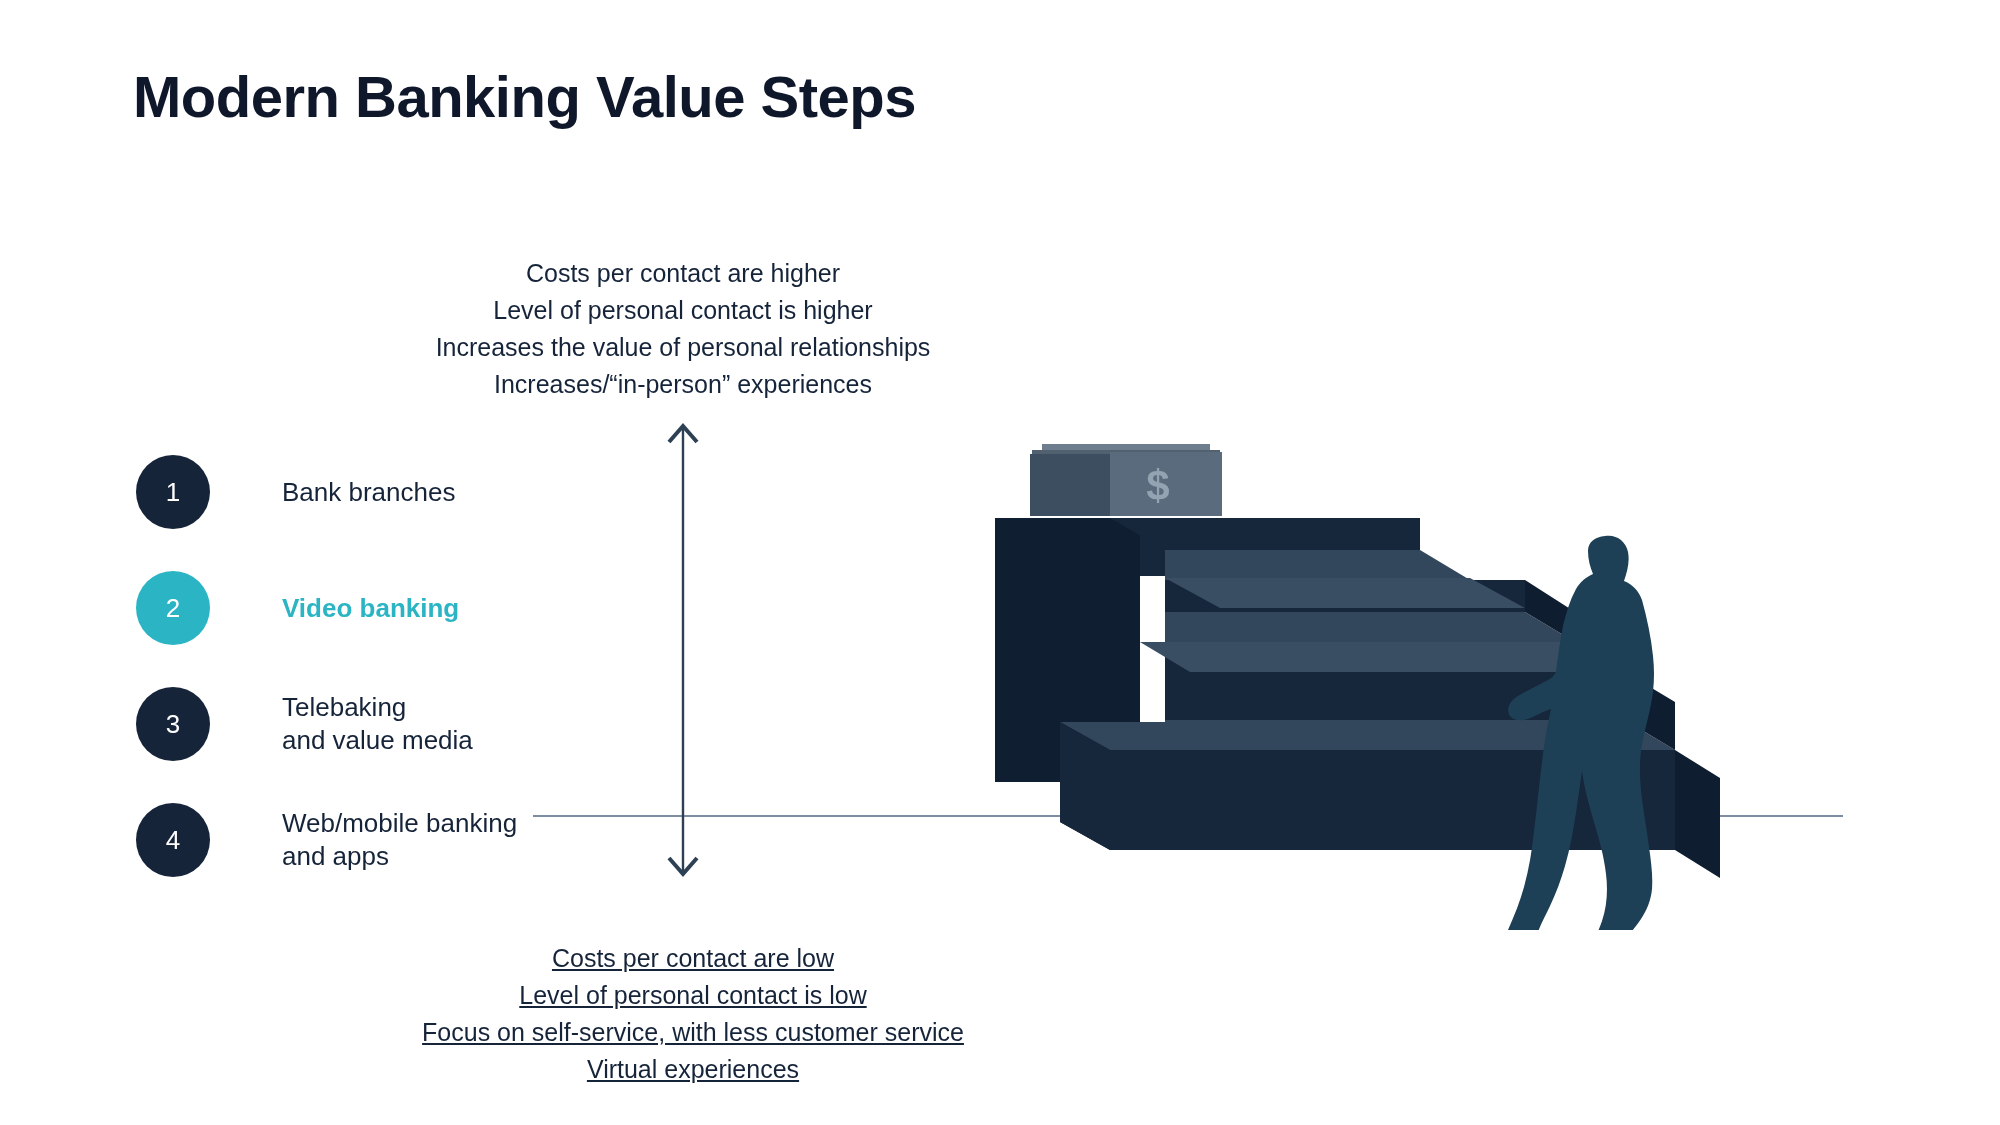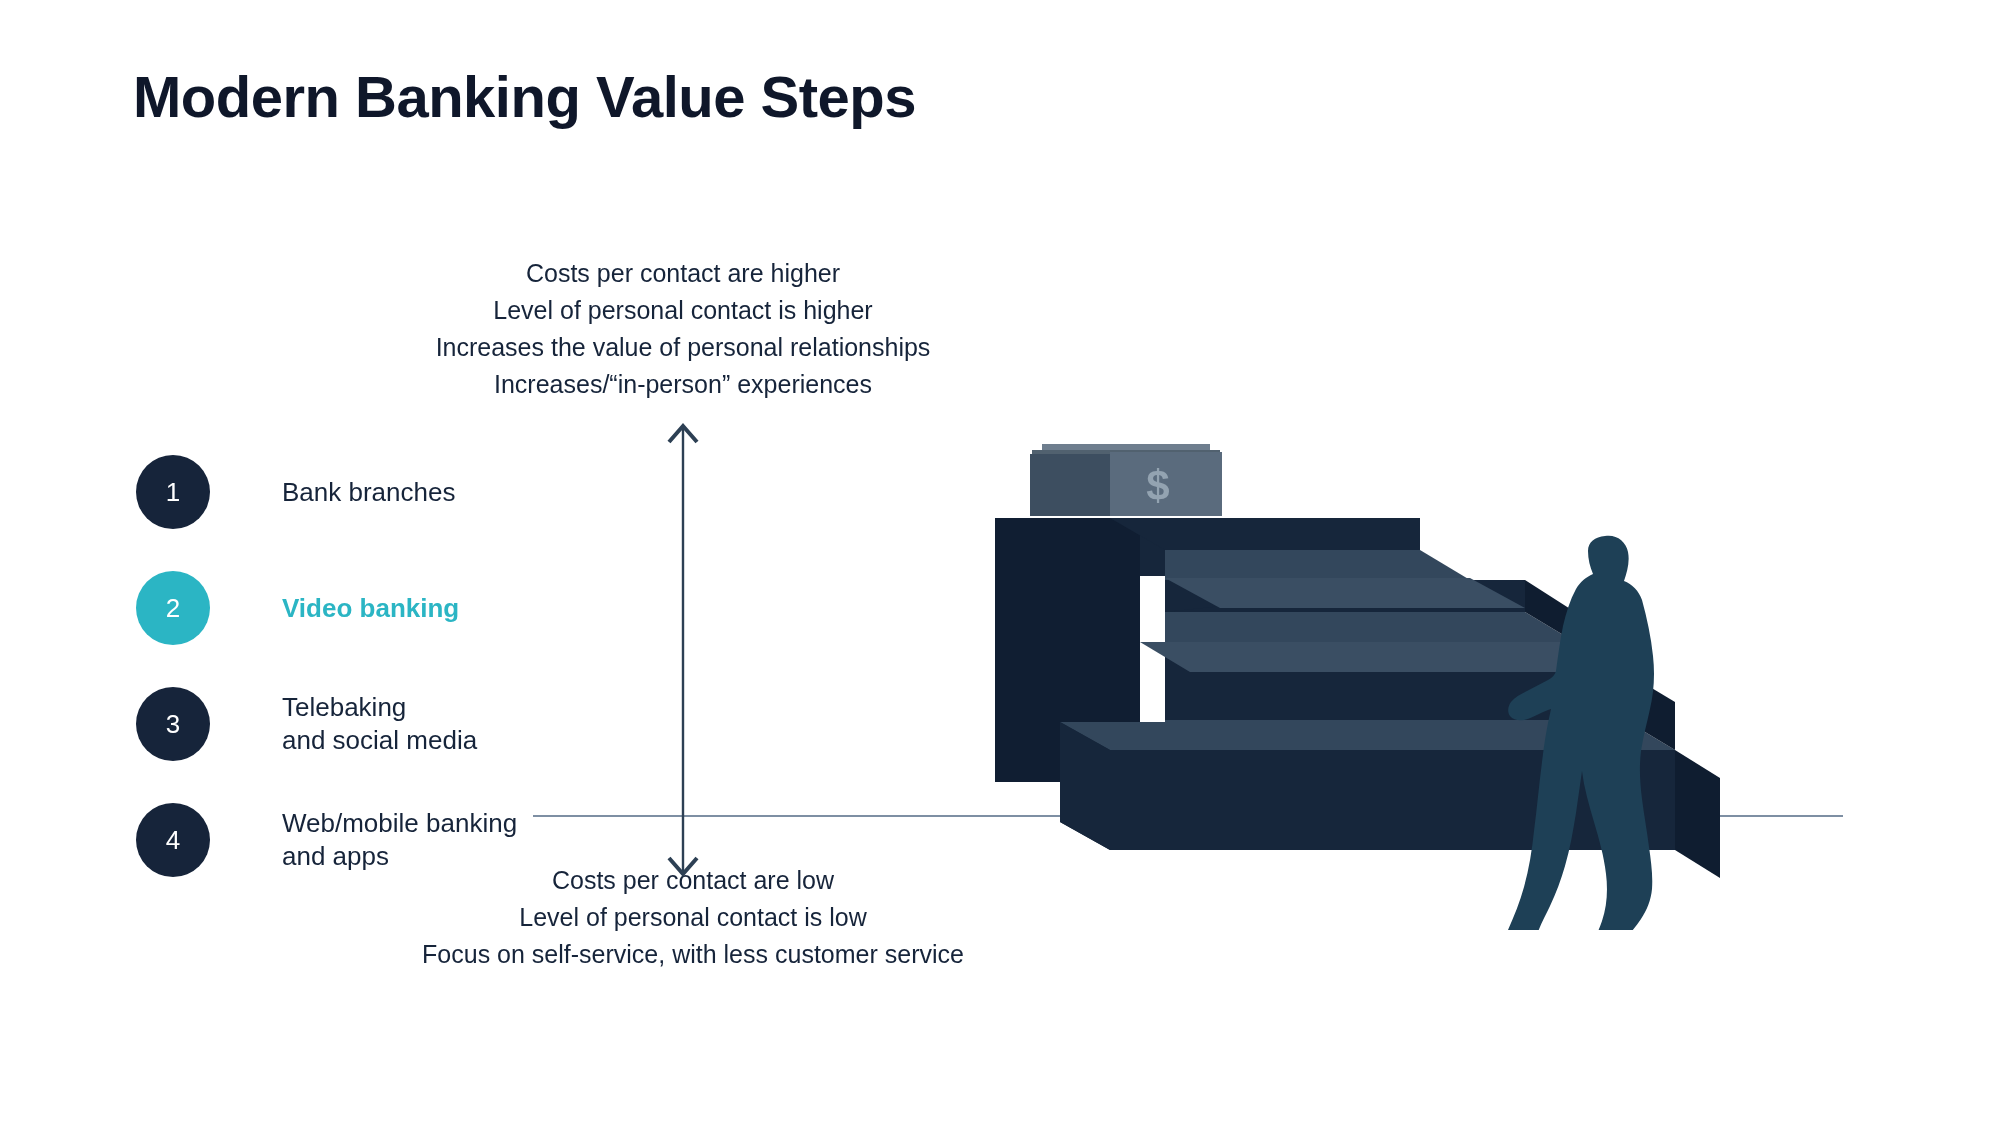--- a/index.html
+++ b/index.html
@@ -37,22 +37,23 @@
     text-align: center;
     white-space: nowrap;
   }
   #note-top {
     left: 683px;
     top: 255px;
     transform: translateX(-50%);
   }
   #note-bottom {
     left: 693px;
-    top: 862px;
+    top: 940px;
     transform: translateX(-50%);
+    text-decoration: underline;
   }
   .axis-note-line { display: block; }
 
   
   #axis-arrow {
     position: absolute;
     left: 655px;
     top: 420px;
     width: 56px;
     height: 460px;
@@ -129,20 +130,21 @@
   <span class="axis-note-line">Costs per contact are higher</span>
   <span class="axis-note-line">Level of personal contact is higher</span>
   <span class="axis-note-line">Increases the value of personal relationships</span>
   <span class="axis-note-line">Increases/“in-person” experiences</span>
 </div>
 
 <div class="axis-note" id="note-bottom">
   <span class="axis-note-line">Costs per contact are low</span>
   <span class="axis-note-line">Level of personal contact is low</span>
   <span class="axis-note-line">Focus on self-service, with less customer service</span>
+  <span class="axis-note-line">Virtual experiences</span>
 </div>
 
 <div id="baseline"></div>
 
 <svg id="axis-arrow" viewBox="0 0 56 460">
   <line x1="28" y1="8" x2="28" y2="452" stroke="#2D4054" stroke-width="2.4"></line>
   <polyline points="14,22 28,6 42,22" fill="none" stroke="#2D4054" stroke-width="4"></polyline>
   <polyline points="14,438 28,454 42,438" fill="none" stroke="#2D4054" stroke-width="4"></polyline>
 </svg>
 
@@ -154,21 +156,21 @@
   </div>
 
   <div class="step-row" id="step-row-1">
     <div class="step-badge accent">2</div>
     <div class="step-label accent">Video banking</div>
   </div>
 
   <div class="step-row" id="step-row-2">
     <div class="step-badge">3</div>
     <div class="step-label">Telebaking
-and social media</div>
+and value media</div>
   </div>
 
   <div class="step-row" id="step-row-3">
     <div class="step-badge">4</div>
     <div class="step-label">Web/mobile banking
 and apps</div>
   </div>
 
 </div>
 

